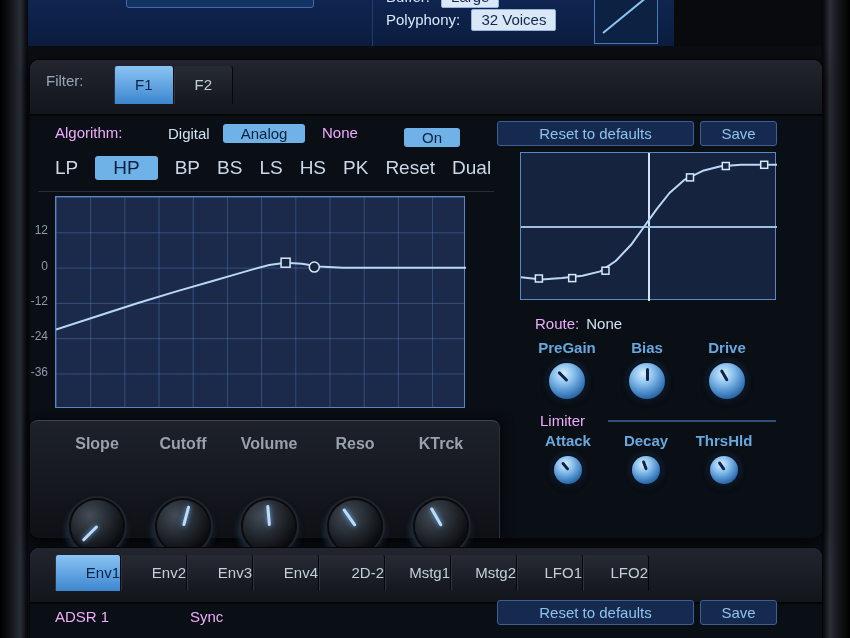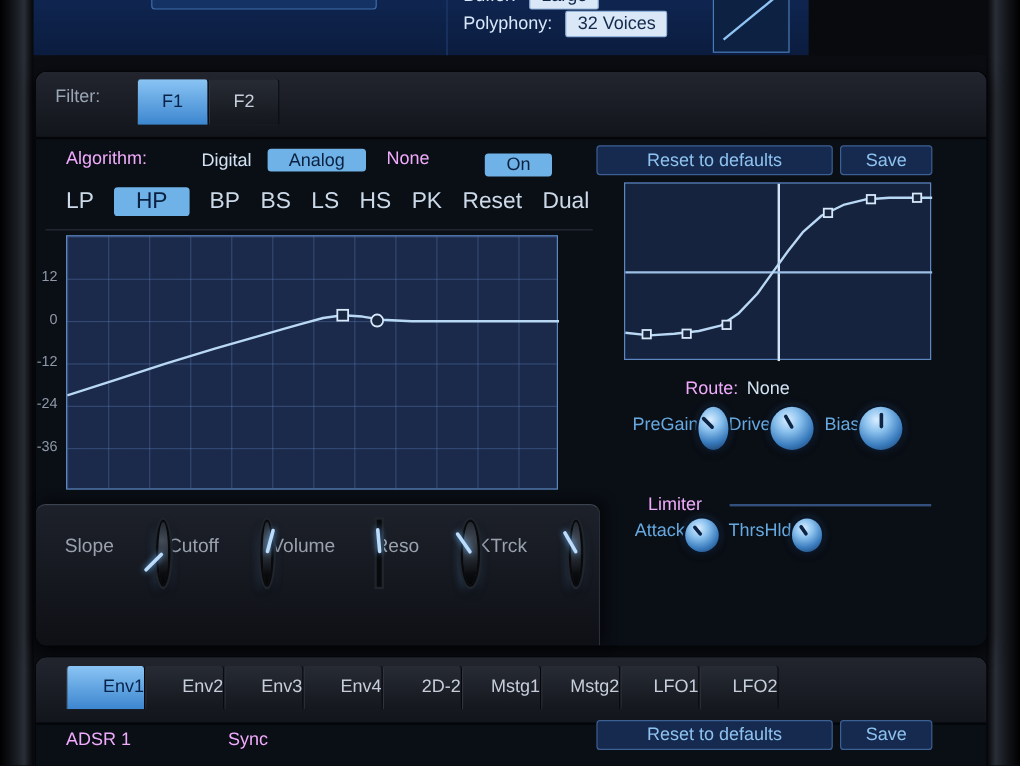--- a/index.html
+++ b/index.html
@@ -68,25 +68,25 @@
 
   
   #shaper-wrap{position:absolute;left:490px;top:92px;width:256px;height:148px;background:#16233f;
     border:1px solid #5d87c2;box-sizing:border-box;}
   #shaper-svg{position:absolute;left:0;top:0;}
   .curve{fill:none;stroke:#b9d8f4;stroke-width:2;stroke-linejoin:round;}
   .handle{fill:#18263f;stroke:#d6e8fa;stroke-width:1.5;}
   .xhair-v{stroke:#d2e4f6;stroke-width:2;}
   .xhair-h{stroke:#9cc0e4;stroke-width:2;}
 
-  #route-row{position:absolute;left:505px;top:255px;font-size:15px;margin-left:36px;}
+  #route-row{position:absolute;left:505px;top:255px;font-size:15px;}
   #route-value{color:#d2e2f2;margin-left:7px;}
 
   
-  .kcell{display:flex;flex-direction:row;align-items:center;}
+  .kcell{display:flex;flex-direction:column;align-items:center;font-weight:bold;}
   .kcell.big{width:86px;gap:37px;}
   .kcell.blue{width:80px;}
   .kcell.small{width:78px;}
   .klabel{font-size:15px;color:#66a9e0;margin-bottom:7px;white-space:nowrap;}
   .kcell.big .klabel{font-size:16px;color:#98a1ac;margin-bottom:10px;}
   .knob{position:relative;border-radius:50%;}
   .knob.big{width:52px;height:52px;
     background:radial-gradient(circle at 36% 30%,#434c58 0%,#252a31 40%,#0a0c0f 75%,#050607 100%);
     box-shadow:0 0 0 2px #080a0d,0 0 0 4px #20242b,0 5px 9px rgba(0,0,0,.75),
       -4px 5px 8px -2px rgba(100,170,240,.55),4px 5px 8px -2px rgba(100,170,240,.28);}
@@ -218,40 +218,46 @@
   </div>
 
   <div id="drive-knobs">
       <div class="kcell blue">
         <div class="klabel">PreGain</div>
         <div class="knob blue">
           <div class="pointer" style="transform: rotate(-45deg);"></div>
         </div>
       </div>
       <div class="kcell blue">
+        <div class="klabel">Bias</div>
+        <div class="knob blue">
+          <div class="pointer" style="transform: rotate(0deg);"></div>
+        </div>
+      </div>
+      <div class="kcell blue">
         <div class="klabel">Drive</div>
         <div class="knob blue">
           <div class="pointer" style="transform: rotate(-30deg);"></div>
-        </div>
-      </div>
-      <div class="kcell blue">
-        <div class="klabel">Bias</div>
-        <div class="knob blue">
-          <div class="pointer" style="transform: rotate(0deg);"></div>
         </div>
       </div>
     </div>
 
   <div id="limiter-label" class="blue-label">Limiter</div>
   <div id="limiter-line"></div>
   <div id="limiter-knobs">
       <div class="kcell small">
         <div class="klabel">Attack</div>
         <div class="knob small">
           <div class="pointer" style="transform: rotate(-40deg);"></div>
+        </div>
+      </div>
+      <div class="kcell small">
+        <div class="klabel">Decay</div>
+        <div class="knob small">
+          <div class="pointer" style="transform: rotate(-20deg);"></div>
         </div>
       </div>
       <div class="kcell small">
         <div class="klabel">ThrsHld</div>
         <div class="knob small">
           <div class="pointer" style="transform: rotate(-35deg);"></div>
         </div>
       </div>
     </div>
 

